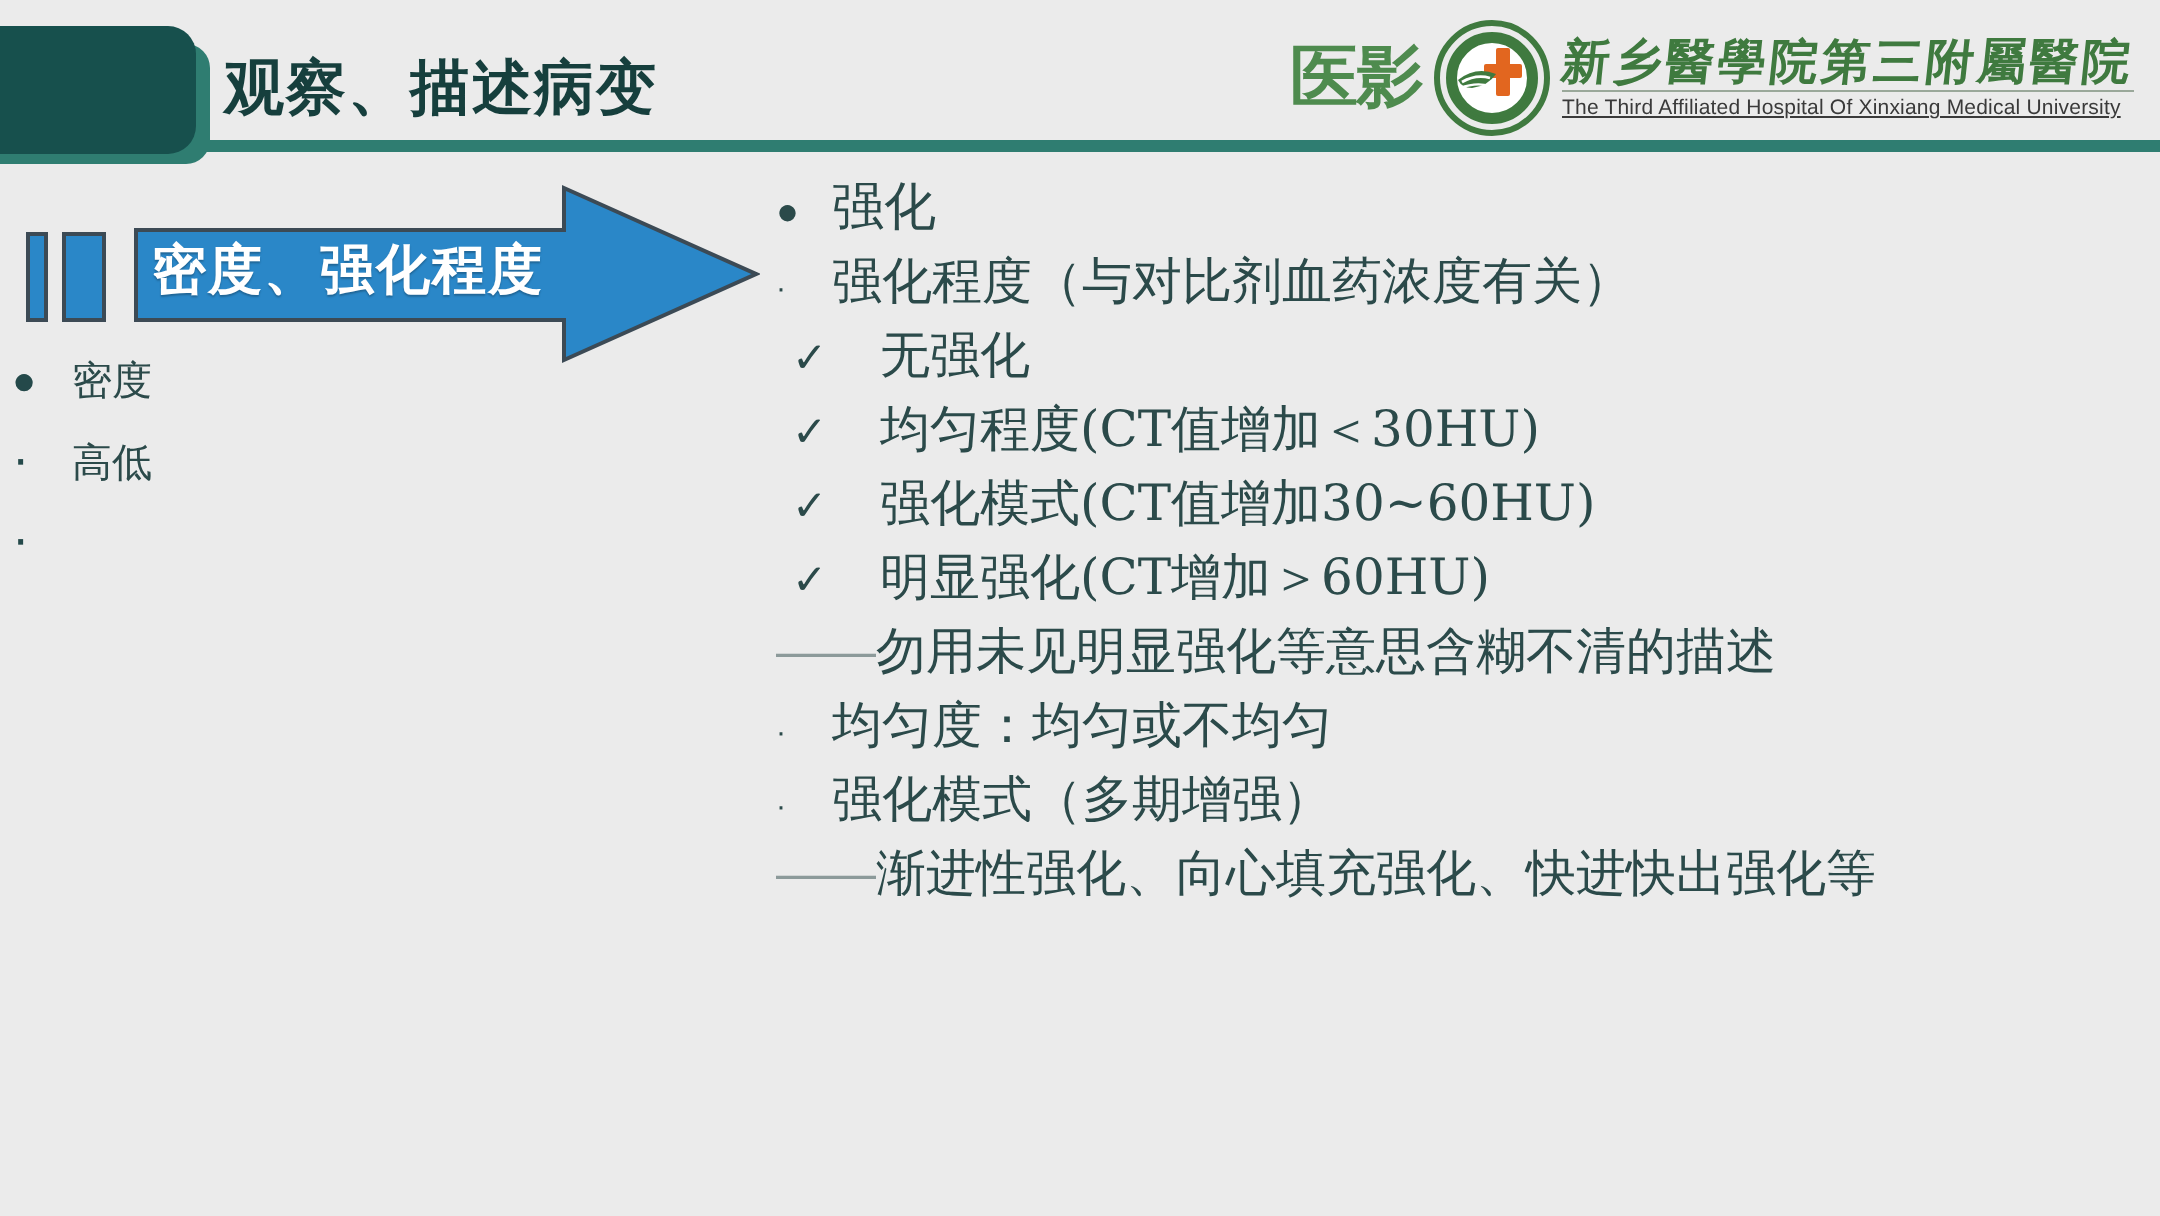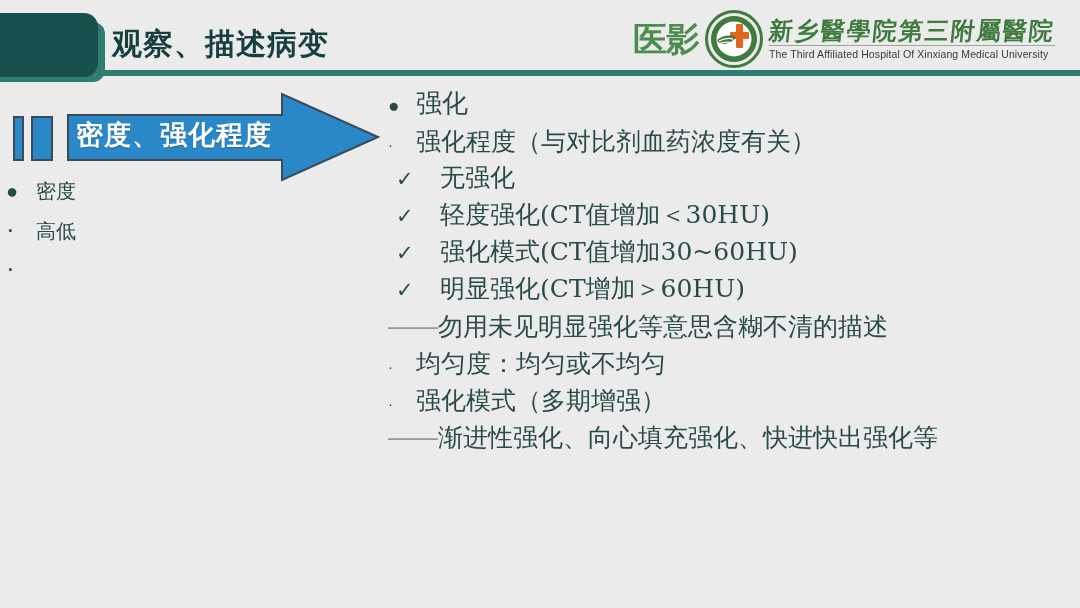--- a/index.html
+++ b/index.html
@@ -35,39 +35,39 @@
   #slide-title{
     position:absolute; left:112px; top:24px;
     font-size:30px; font-weight:bold;
     color:#163f3d;
     letter-spacing:1px;
     white-space:nowrap;
     font-family:Liberation Serif, serif;
   }
 
   
-  #logo-cluster{ position:absolute; right:25px; top:8px; height:62px; display:flex; align-items:center; gap:6px; }
+  #logo-cluster{ position:absolute; right:13px; top:8px; height:62px; display:flex; align-items:center; gap:6px; }
   .brand-mark{
     font-size:34px; font-weight:bold; color:#4e8b4e;
     font-family:"DejaVu Serif","Liberation Serif",serif;
     letter-spacing:-1px; line-height:1;
   }
   .emblem{ position:relative; width:58px; height:58px; flex:0 0 58px; }
   .emblem svg{ display:block; }
   .hospital-names{ display:flex; flex-direction:column; justify-content:center; }
   .hospital-cn{
     font-size:24px; font-weight:bold; color:#3f7a3f;
     font-family:"DejaVu Serif","Liberation Serif",serif;
     letter-spacing:2px; line-height:1.05;
     transform:skewX(-6deg);
     white-space:nowrap;
   }
   .name-rule{ height:1px; background:#9aa89a; margin:2px 0 2px 0; }
   .hospital-en{
-    font-size:10.5px; color:#3a3a3a; white-space:nowrap; letter-spacing:0.1px;
+    font-size:10.5px; color:#3a3a3a; white-space:nowrap; letter-spacing:0.1px;text-decoration:underline;
   }
 
   
   #left-col{ position:absolute; left:0; top:88px; width:380px; height:500px; }
 
   .tick-bars{ position:absolute; left:13px; top:28px; display:flex; gap:7px; }
   .tick-bar{ background:#2a87c8; border:2px solid #3c4a55; }
   .tick-bar.b1{ width:11px; height:45px; }
   .tick-bar.b2{ width:22px; height:45px; }
 
@@ -189,21 +189,21 @@
     <span class="tx">强化程度（与对比剂血药浓度有关）</span>
   </div>
 
   <div class="r-row lvl-check">
     <span class="mk">✓</span>
     <span class="tx">无强化</span>
   </div>
 
   <div class="r-row lvl-check">
     <span class="mk">✓</span>
-    <span class="tx">轻度强化(CT值增加＜30HU)</span>
+    <span class="tx">均匀程度(CT值增加＜30HU)</span>
   </div>
 
   <div class="r-row lvl-check">
     <span class="mk">✓</span>
     <span class="tx">强化模式(CT值增加30~60HU)</span>
   </div>
 
   <div class="r-row lvl-check">
     <span class="mk">✓</span>
     <span class="tx">明显强化(CT增加＞60HU)</span>

